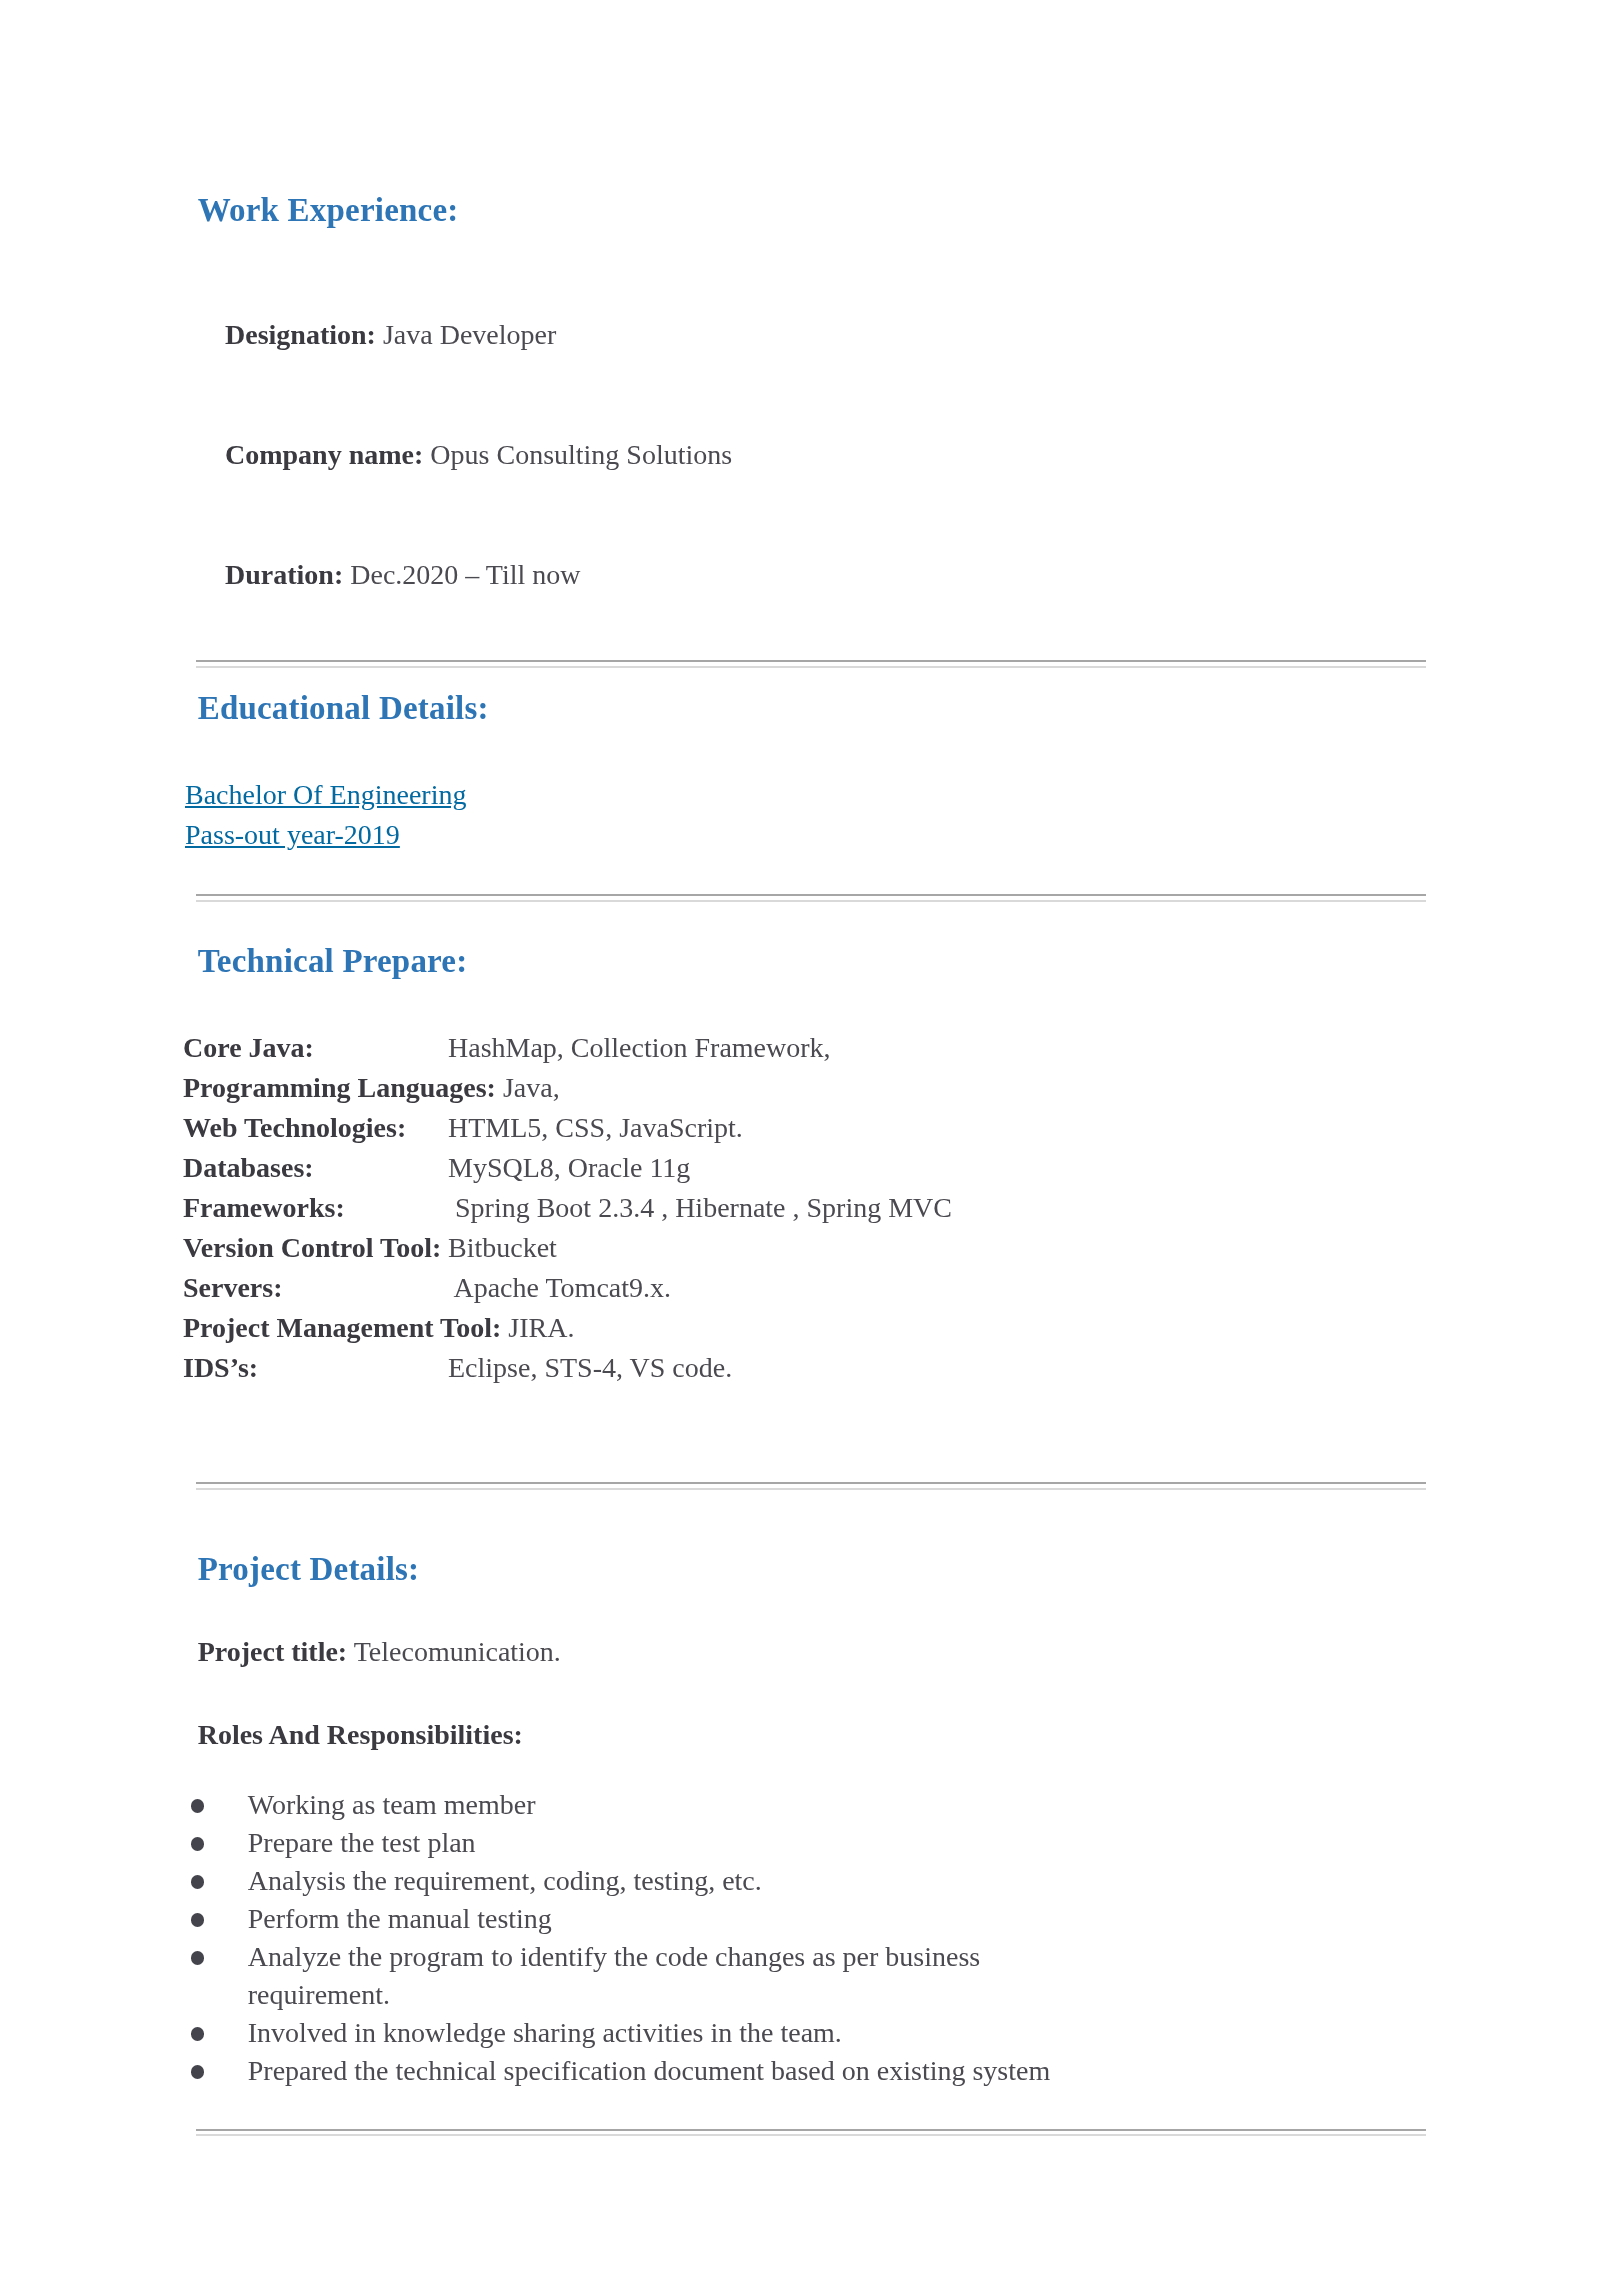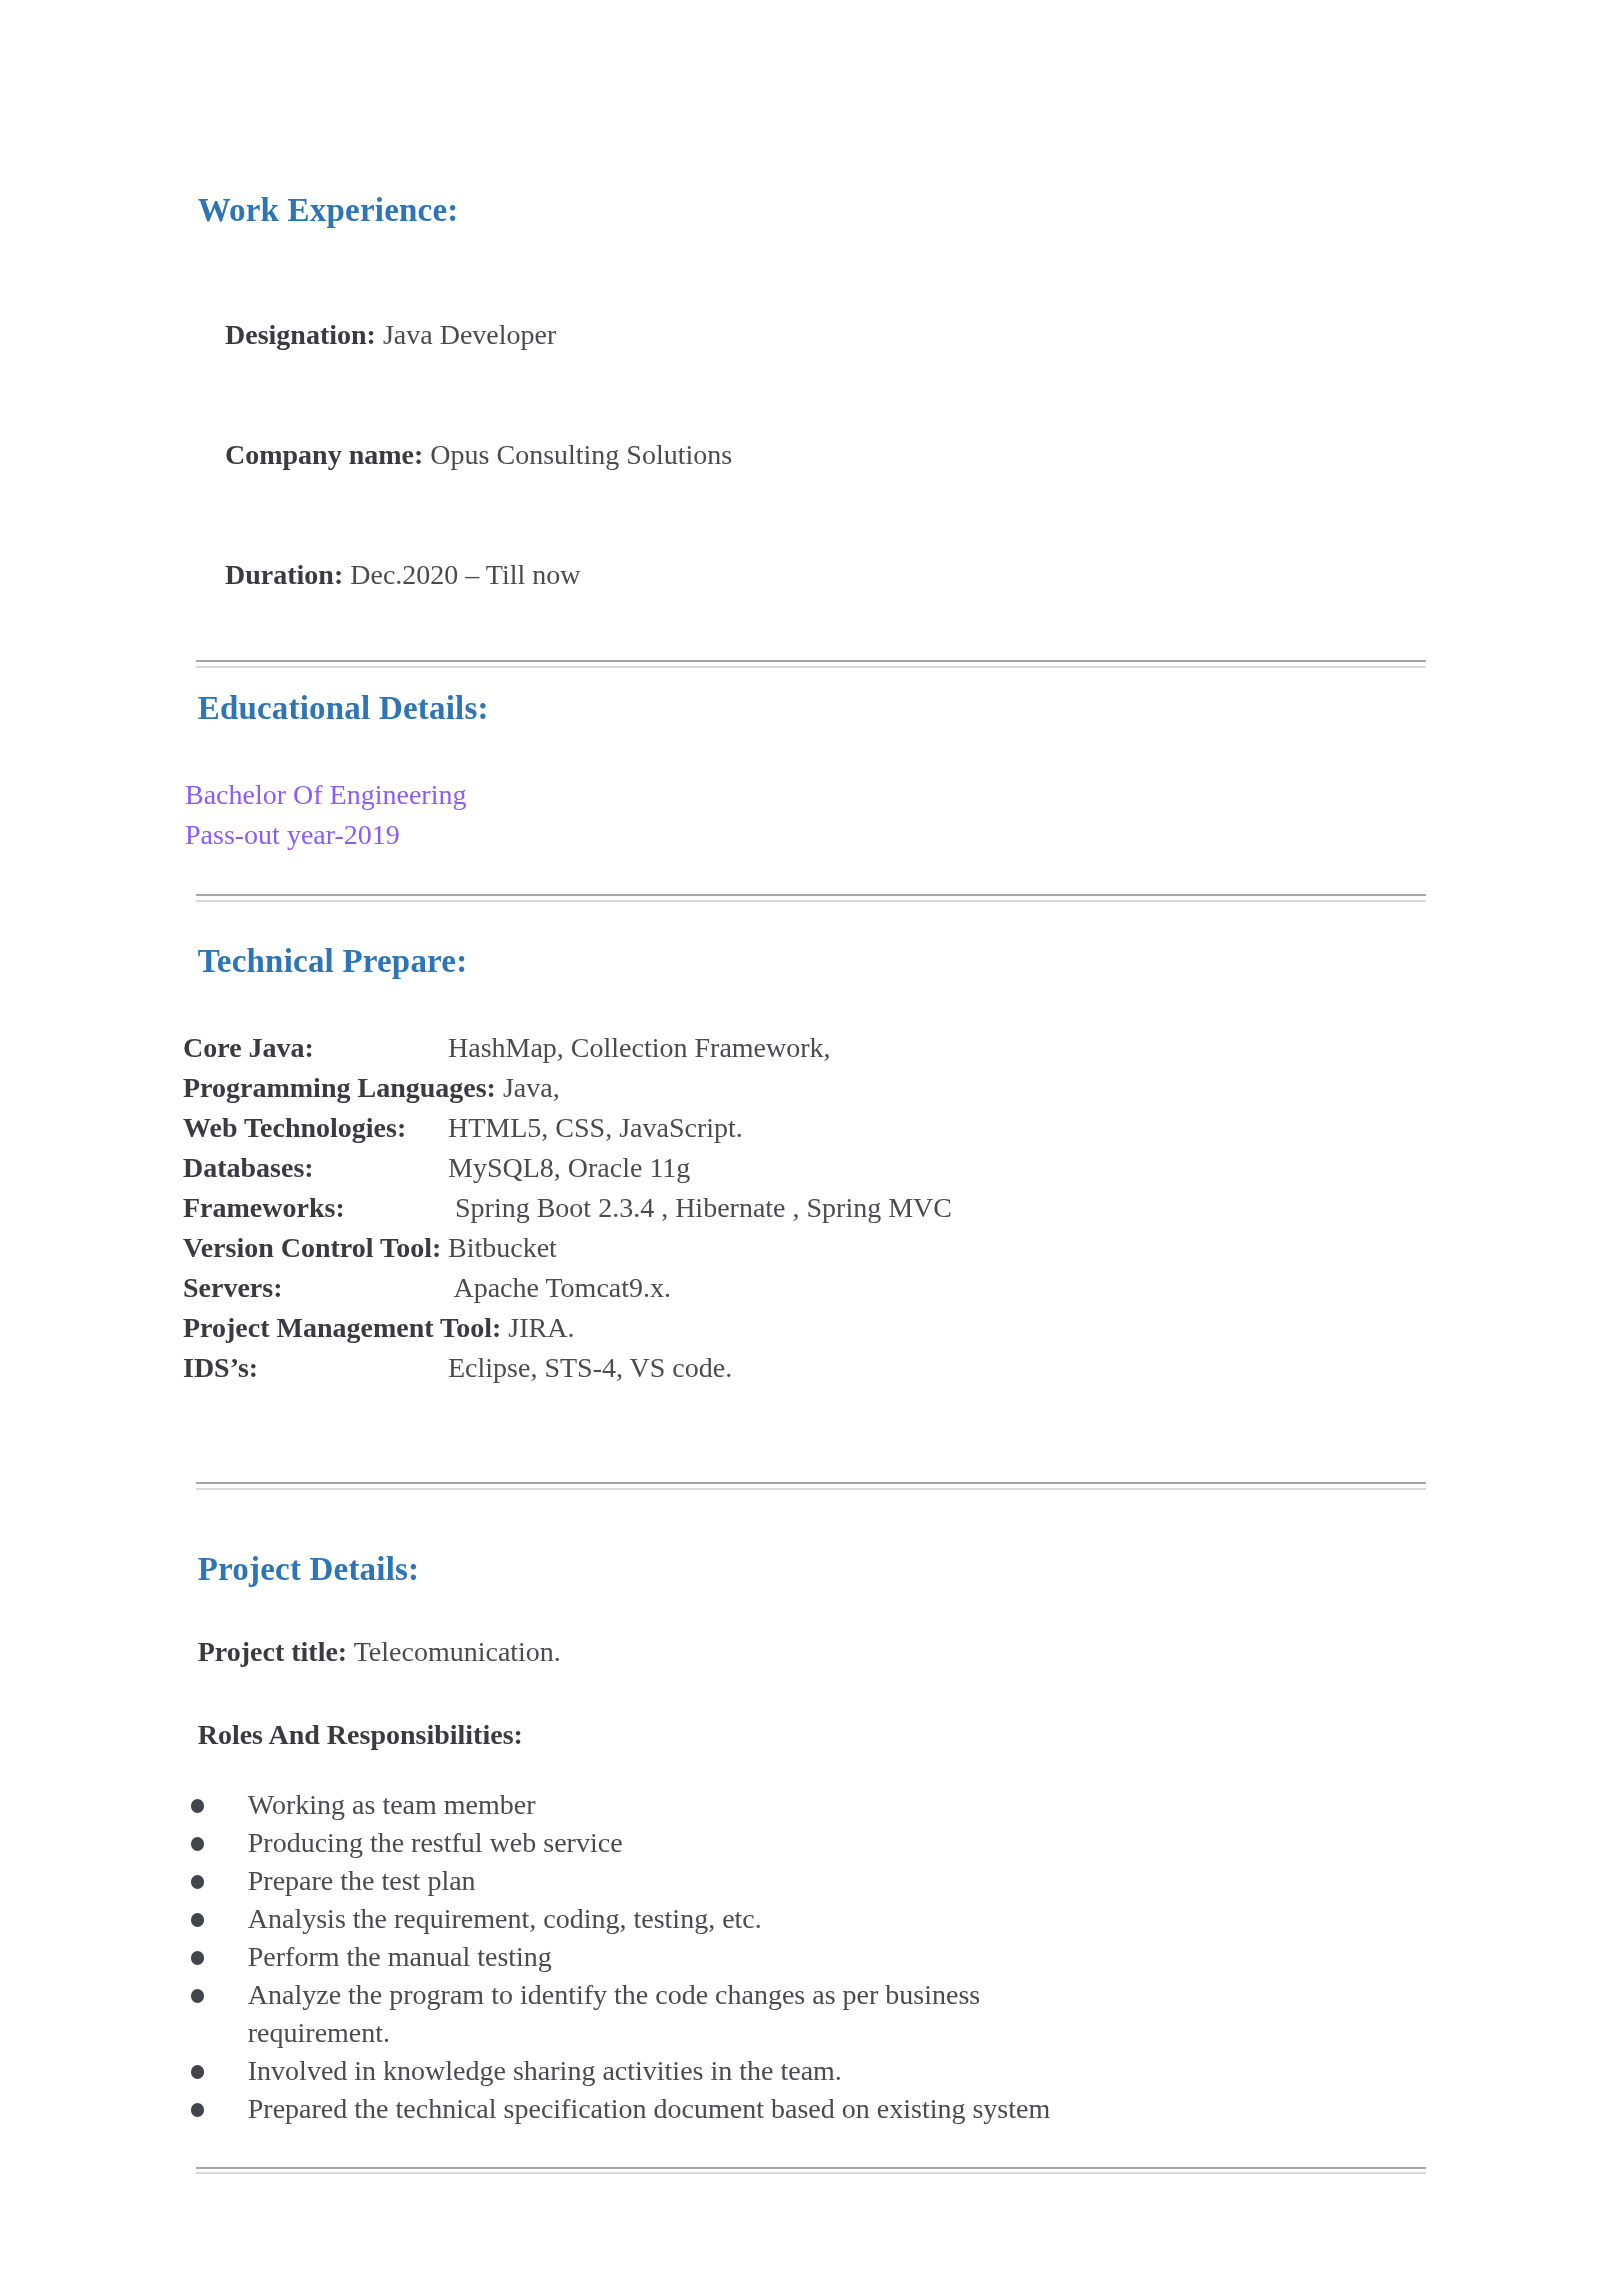--- a/index.html
+++ b/index.html
@@ -60,21 +60,21 @@
   }
 
   
   .work-block { margin-top: 45px; }
 
   
   .edu-block {
     margin-top: 47px;
     padding-left: 2px;
   }
-  .edu-block .line { color: #8b5cf6; }
+  .edu-block .line { color: #0369a1; text-decoration: underline; }
 
   
   .skills-block { margin-top: 47px; }
   .skill-row {
     display: flex;
     font-size: 28px;
     line-height: 40px;
   }
   .skill-row .lbl {
     flex: 0 0 auto;
@@ -222,21 +222,20 @@
 
   <div class="project-block">
     <div class="project-title-line">
       <span class="lbl">Project title:</span><span class="val"> Telecomunication.</span>
     </div>
 
     <div class="roles-title">Roles And Responsibilities:</div>
 
     <ul class="bullets">
       <li>Working as team member</li>
-      <li>Producing the restful web service</li>
       <li>Prepare the test plan</li>
       <li>Analysis the requirement, coding, testing, etc.</li>
       <li>Perform the manual testing</li>
       <li>Analyze the program to identify the code changes as per business requirement.</li>
       <li>Involved in knowledge sharing activities in the team.</li>
       <li>Prepared the technical specification document based on existing system</li>
     </ul>
   </div>
 
   <div class="spacer-md"></div>

